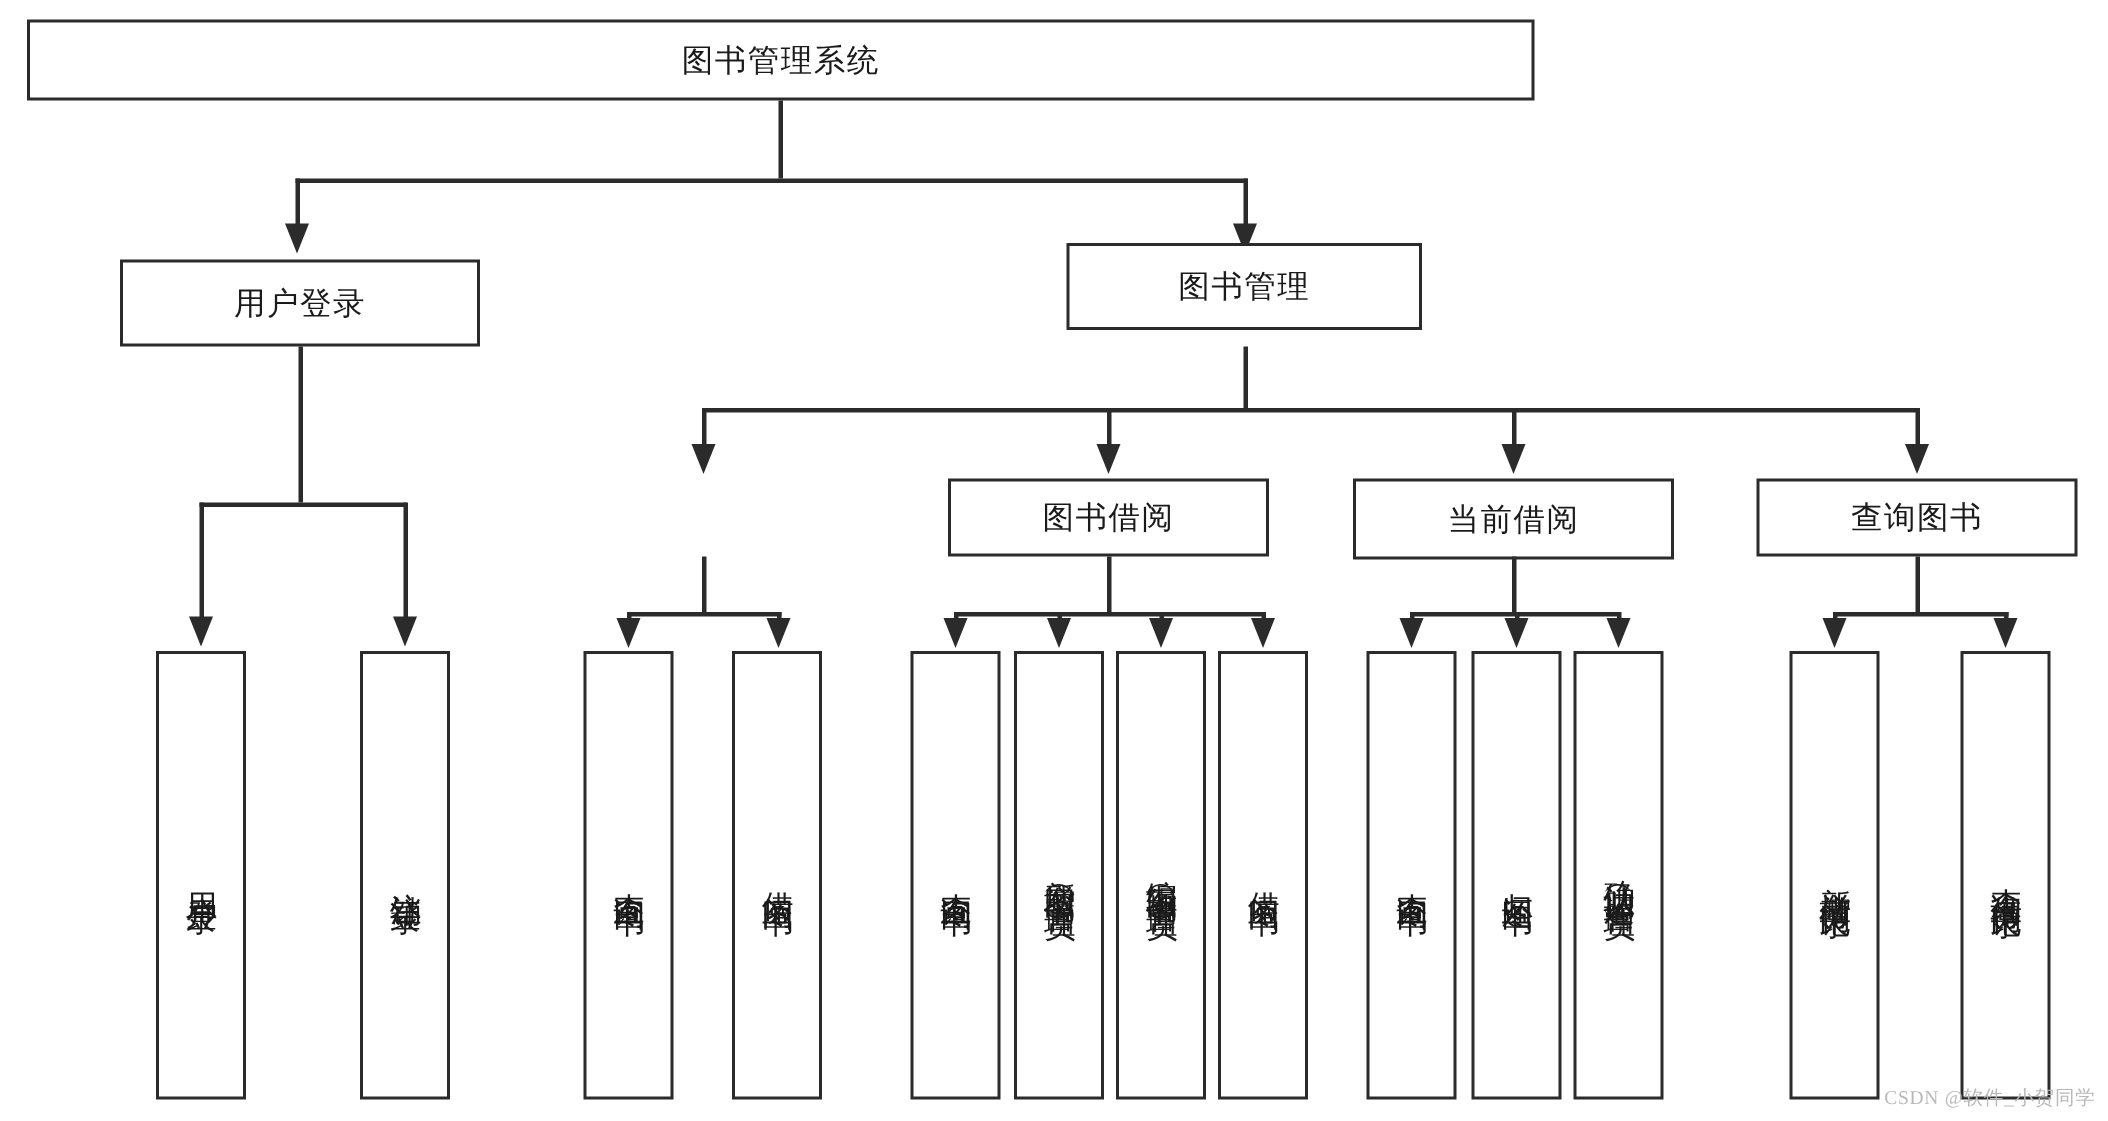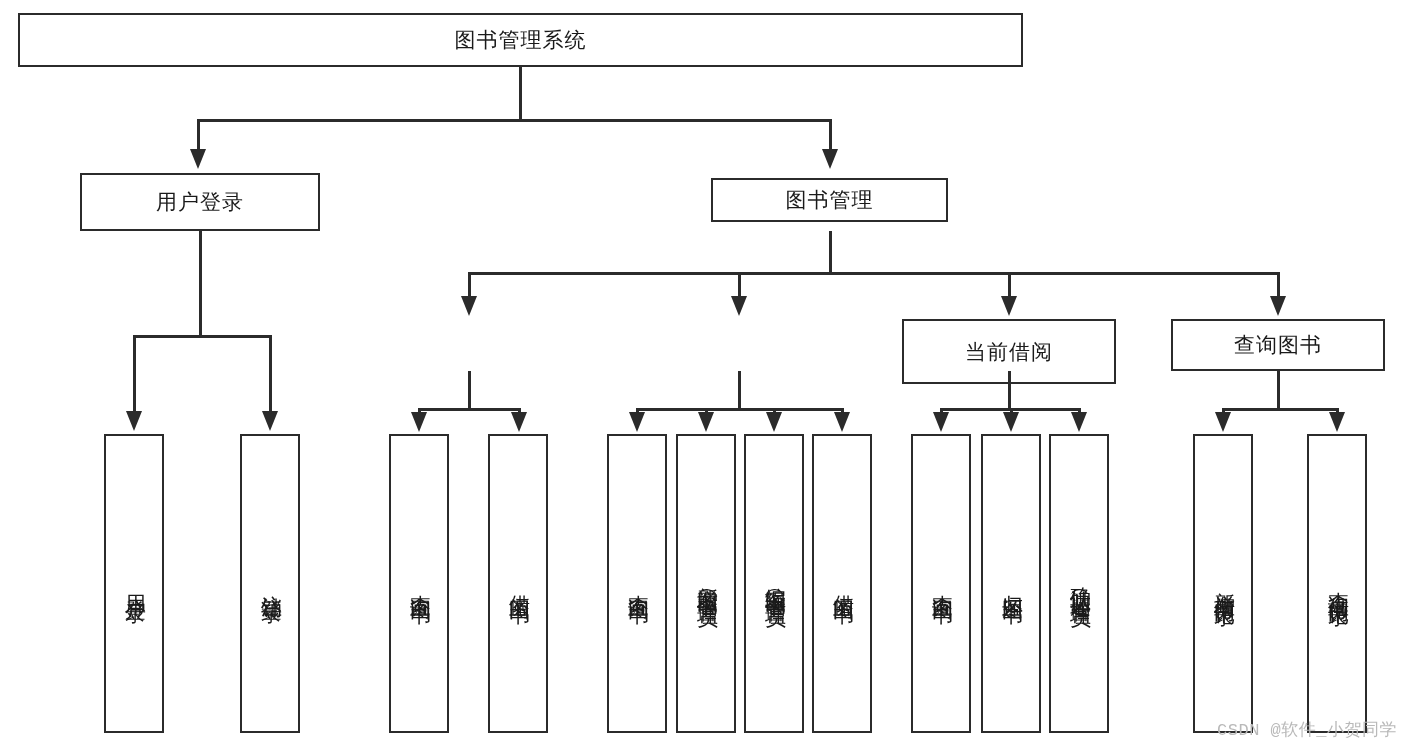--- a/index.html
+++ b/index.html
@@ -5,21 +5,21 @@
   html, body {
     margin: 0;
     padding: 0;
     background: #ffffff;
   }
   #canvas {
     position: relative;
     width: 1405px;
     height: 747px;
     background: #ffffff;
-    font-family: Liberation Mono, monospace;
+    font-family: Liberation Serif, serif;
     overflow: hidden;
   }
   .node {
     position: absolute;
     box-sizing: border-box;
     border: 2px solid #2b2b2b;
     background: #ffffff;
     display: flex;
     align-items: center;
     justify-content: center;
@@ -55,21 +55,21 @@
     width: 0;
     height: 0;
     border-left: 8px solid transparent;
     border-right: 8px solid transparent;
     border-top: 20px solid #2b2b2b;
   }
   #watermark {
     position: absolute;
     right: 8px;
     bottom: 6px;
-    font-size: 17px;
+    font-size: 13px;
     color: #b9b9b9;
     letter-spacing: 0.5px;
     white-space: nowrap;
   }
 </style>
 </head>
 <body>
 
 <div id="canvas">
 
@@ -83,21 +83,21 @@
 
   <div class="conn v" style="left:197px; top:119px; height:32px;"></div>
   <div class="arrow" style="left:190px; top:149px;"></div>
 
   <div class="conn v" style="left:829px; top:119px; height:32px;"></div>
   <div class="arrow" style="left:822px; top:149px;"></div>
 
   <div class="node horiz" style="left:80px; top:173px; width:240px; height:58px;">
     <span class="lbl">用户登录</span>
   </div>
-  <div class="node horiz" style="left:711px; top:178px; width:237px; height:44px;">
+  <div class="node horiz" style="left:711px; top:162px; width:237px; height:58px;">
     <span class="lbl">图书管理</span>
   </div>
 
   <div class="conn v" style="left:199px; top:231px; height:104px;"></div>
   <div class="conn h" style="left:133px; top:335px; width:138px;"></div>
   <div class="conn v" style="left:133px; top:335px; height:78px;"></div>
   <div class="arrow" style="left:126px; top:411px;"></div>
   <div class="conn v" style="left:269px; top:335px; height:78px;"></div>
   <div class="arrow" style="left:262px; top:411px;"></div>
 
@@ -105,21 +105,24 @@
   <div class="conn h" style="left:468px; top:272px; width:812px;"></div>
   <div class="conn v" style="left:468px; top:272px; height:26px;"></div>
   <div class="arrow" style="left:461px; top:296px;"></div>
   <div class="conn v" style="left:738px; top:272px; height:26px;"></div>
   <div class="arrow" style="left:731px; top:296px;"></div>
   <div class="conn v" style="left:1008px; top:272px; height:26px;"></div>
   <div class="arrow" style="left:1001px; top:296px;"></div>
   <div class="conn v" style="left:1277px; top:272px; height:26px;"></div>
   <div class="arrow" style="left:1270px; top:296px;"></div>
 
-  <div class="node horiz" style="left:902px; top:319px; width:214px; height:65px;">
+  <div class="node horiz" style="left:632px; top:319px; width:214px; height:52px;">
+    <span class="lbl">图书借阅</span>
+  </div>
+  <div class="node horiz" style="left:902px; top:319px; width:214px; height:54px;">
     <span class="lbl">当前借阅</span>
   </div>
   <div class="node horiz" style="left:1171px; top:319px; width:214px; height:52px;">
     <span class="lbl">查询图书</span>
   </div>
 
   <div class="conn v" style="left:468px; top:371px; height:37px;"></div>
   <div class="conn h" style="left:418px; top:408px; width:103px;"></div>
   <div class="conn v" style="left:418px; top:408px; height:6px;"></div>
   <div class="arrow" style="left:411px; top:412px;"></div>

